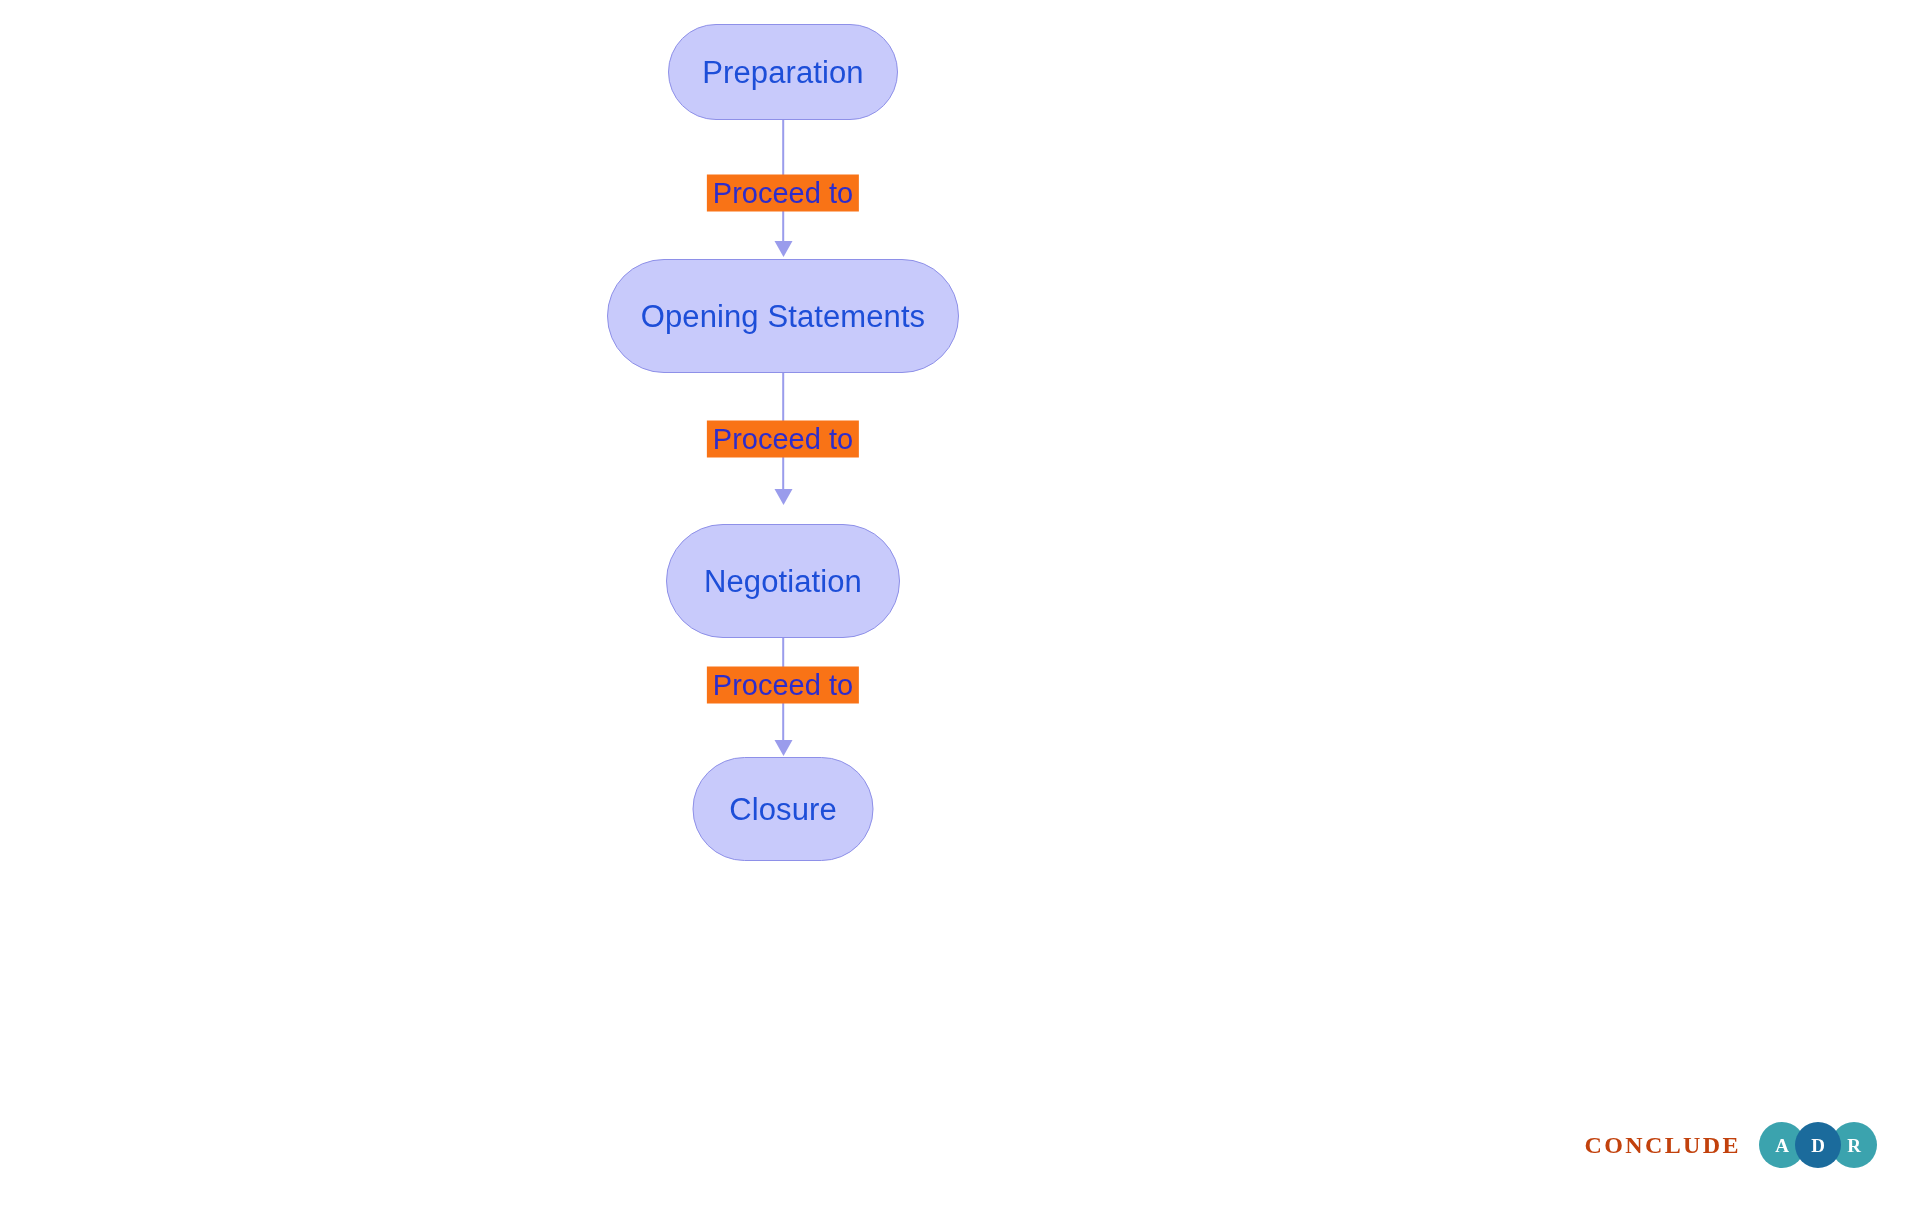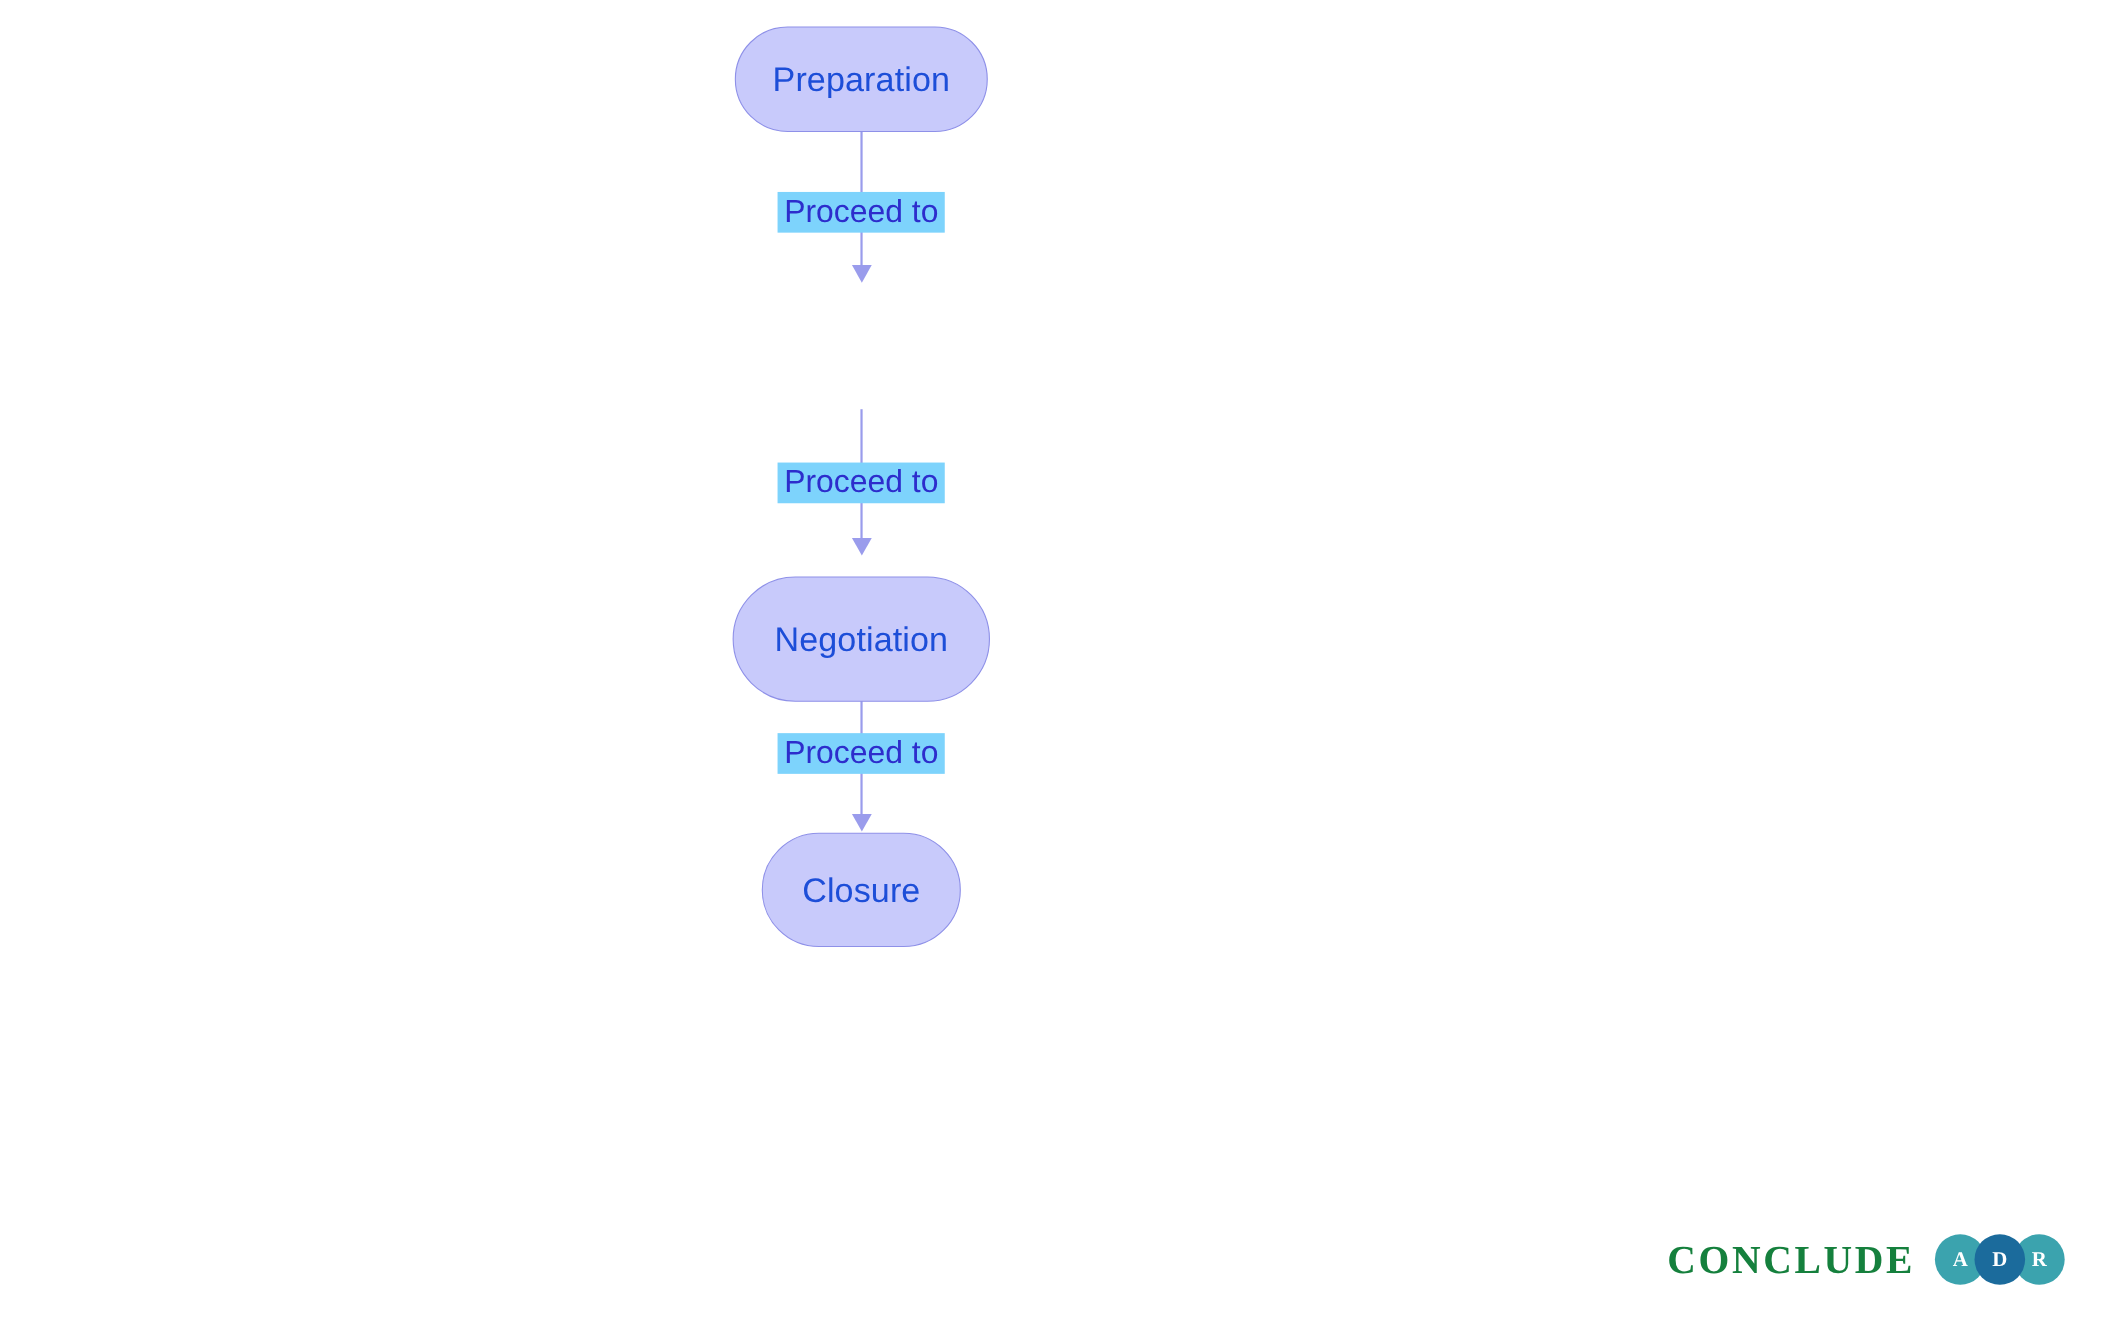--- a/index.html
+++ b/index.html
@@ -95,44 +95,44 @@
 
   
   .edge-label {
     position: absolute;
     left: 783px;
     transform: translate(-50%, -50%);
     color: #2d2dcc;
     font-size: 29px;
     line-height: 1;
     white-space: nowrap;
-    background: #7dd3fc;
+    background: #f97316;
     padding: 4px 6px;
     z-index: 2;
   }
   .edge-label-1 { top: 193px; }
   .edge-label-2 { top: 439px; }
   .edge-label-3 { top: 685px; }
 
   
   #brand-logo {
     position: absolute;
     right: 43px;
     bottom: 47px;
     display: flex;
     align-items: center;
     gap: 18px;
     z-index: 5;
   }
   .brand-wordmark {
     font-family: "Liberation Serif", "DejaVu Serif", serif;
     font-weight: 700;
-    font-size: 36px;
+    font-size: 24px;
     letter-spacing: 2.4px;
-    color: #15803d;
+    color: #c2410c;
     line-height: 1;
   }
   .brand-circles {
     position: relative;
     display: flex;
     align-items: center;
     height: 46px;
   }
   .brand-circle {
     width: 46px;
@@ -160,20 +160,23 @@
     <div class="node node-preparation">
       <span class="node-label">Preparation</span>
     </div>
 
     <div class="edge edge-1">
       <div class="edge-line"></div>
       <div class="edge-arrowhead"></div>
     </div>
     <div class="edge-label edge-label-1">Proceed to</div>
 
+    <div class="node node-opening-statements">
+      <span class="node-label">Opening Statements</span>
+    </div>
 
     <div class="edge edge-2">
       <div class="edge-line"></div>
       <div class="edge-arrowhead"></div>
     </div>
     <div class="edge-label edge-label-2">Proceed to</div>
 
     <div class="node node-negotiation">
       <span class="node-label">Negotiation</span>
     </div>

